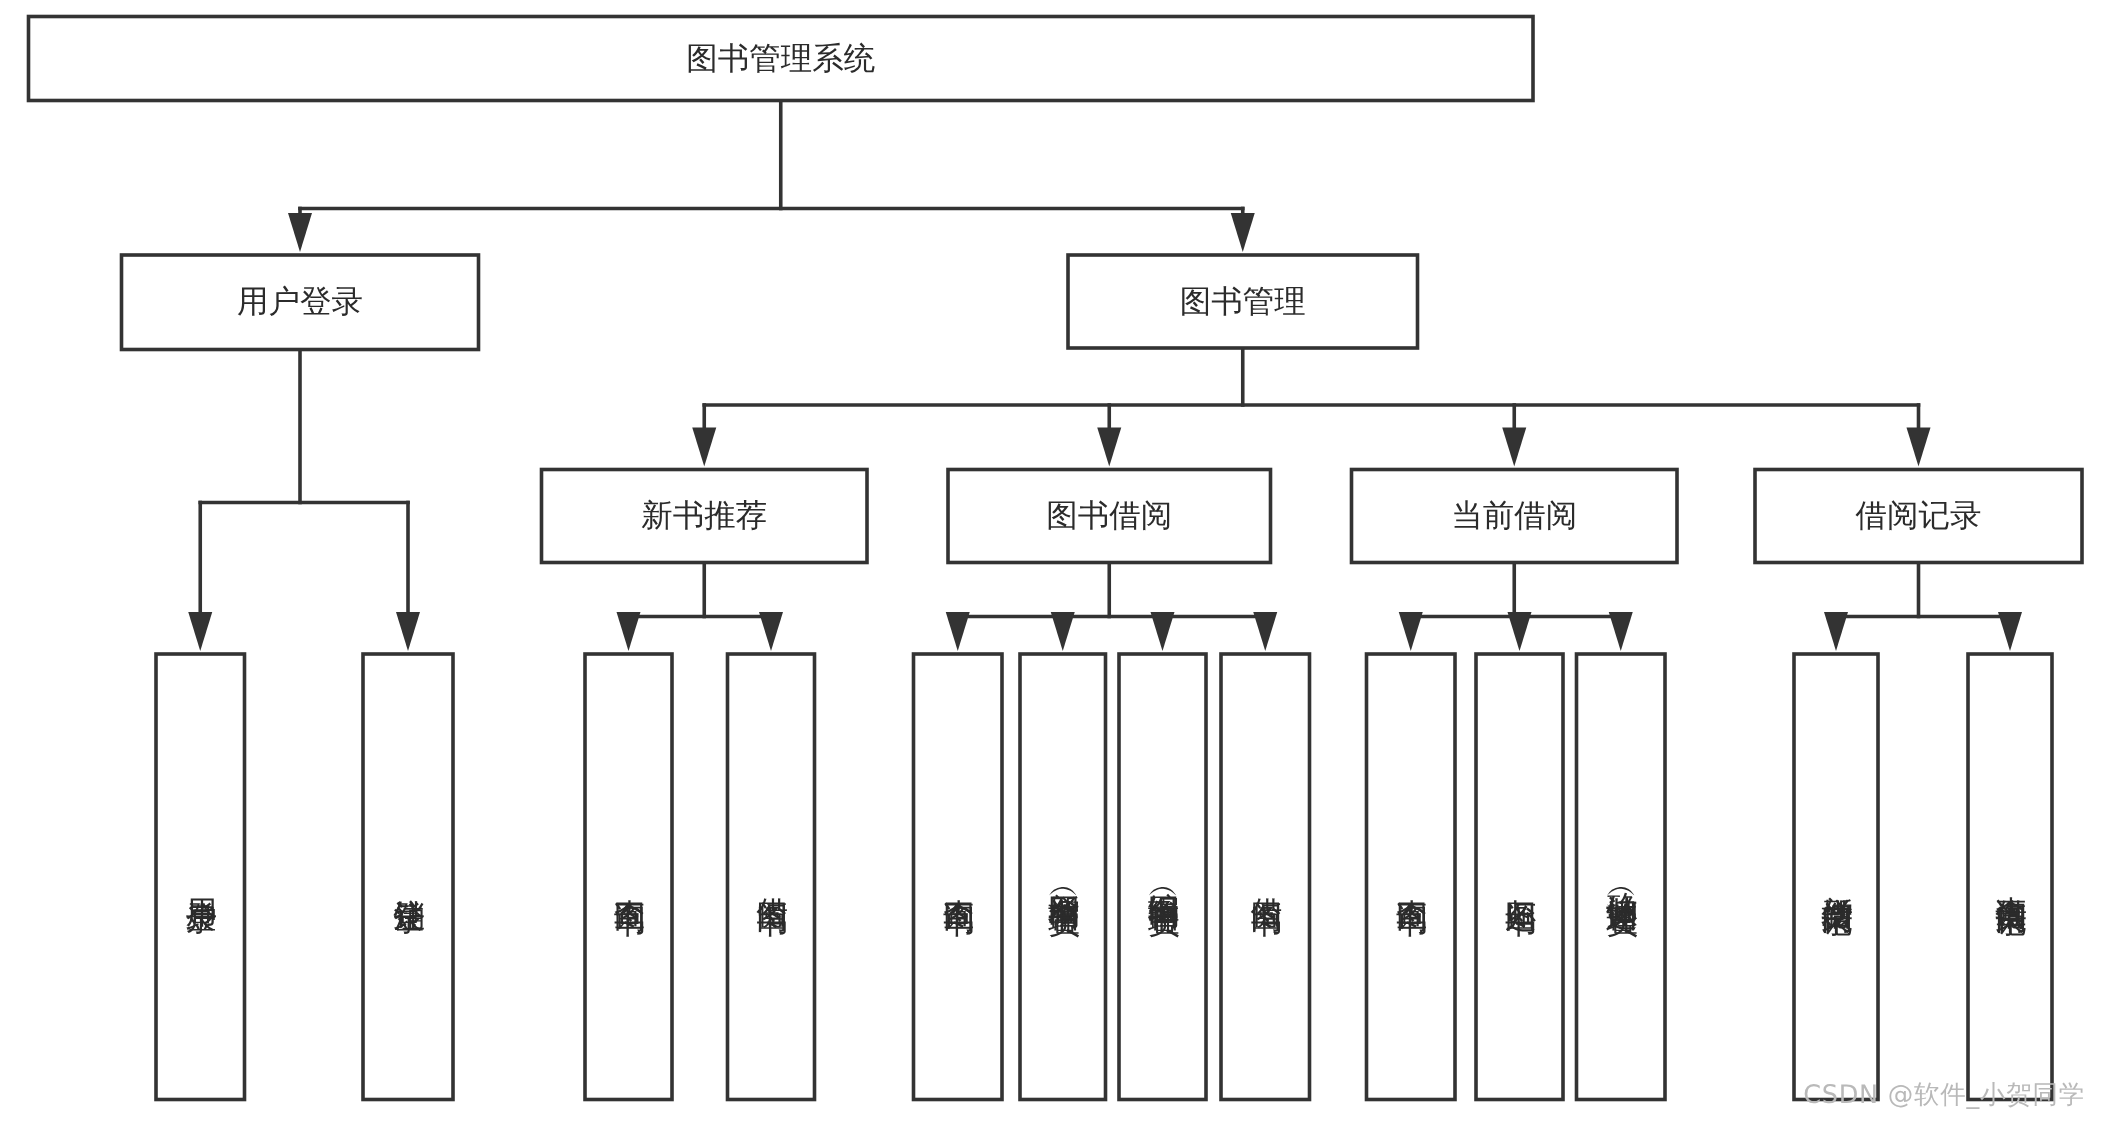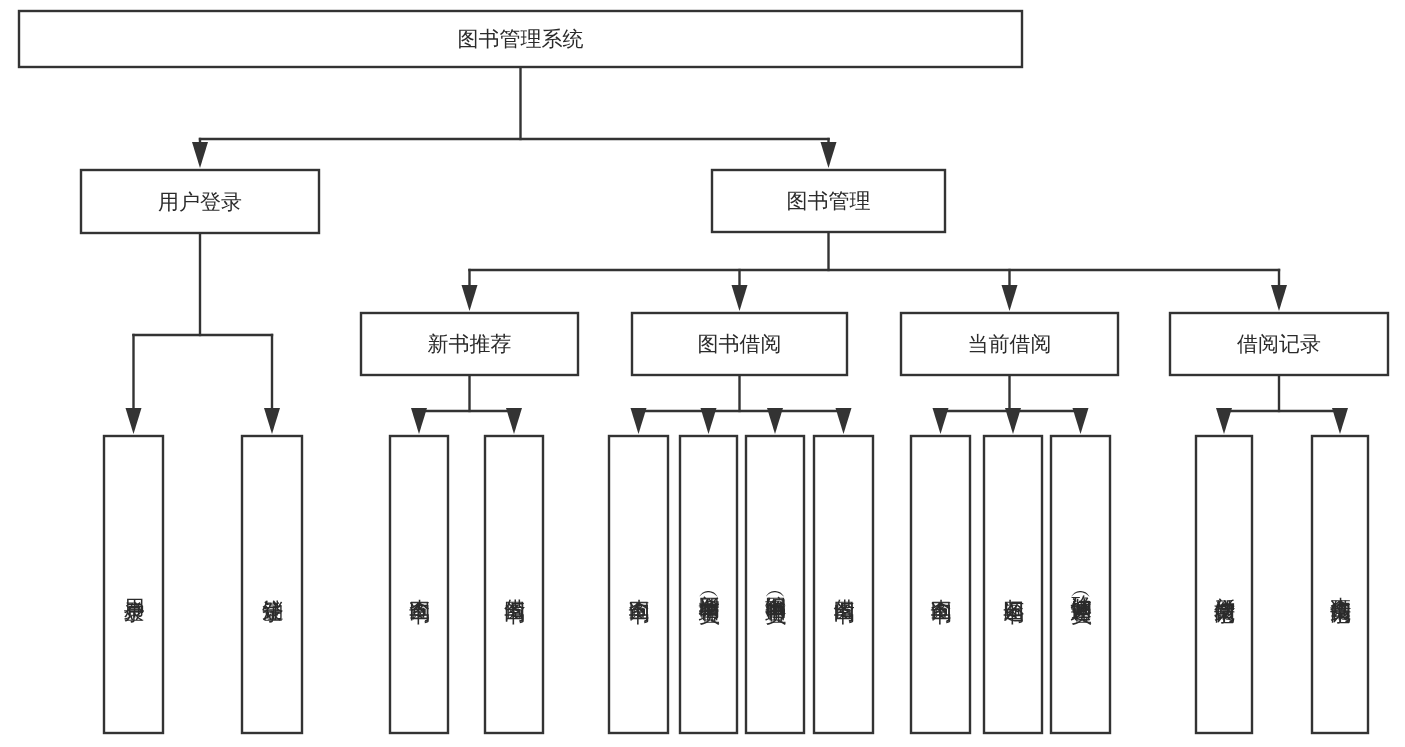--- a/index.html
+++ b/index.html
@@ -207,13 +207,14 @@
         <span class="leaf-label">确认归还（管理员）</span>
       </div>
       <div class="leaf-label-wrap" style="left: 1196px; top: 436px; width: 56px; height: 297px;">
         <span class="leaf-label">新增借阅记录</span>
       </div>
       <div class="leaf-label-wrap" style="left: 1312px; top: 436px; width: 56px; height: 297px;">
         <span class="leaf-label">查询借阅记录</span>
       </div>
     </div>
 
+  <div id="watermark">CSDN @软件_小贺同学</div>
 </div>
 
 </body></html>

